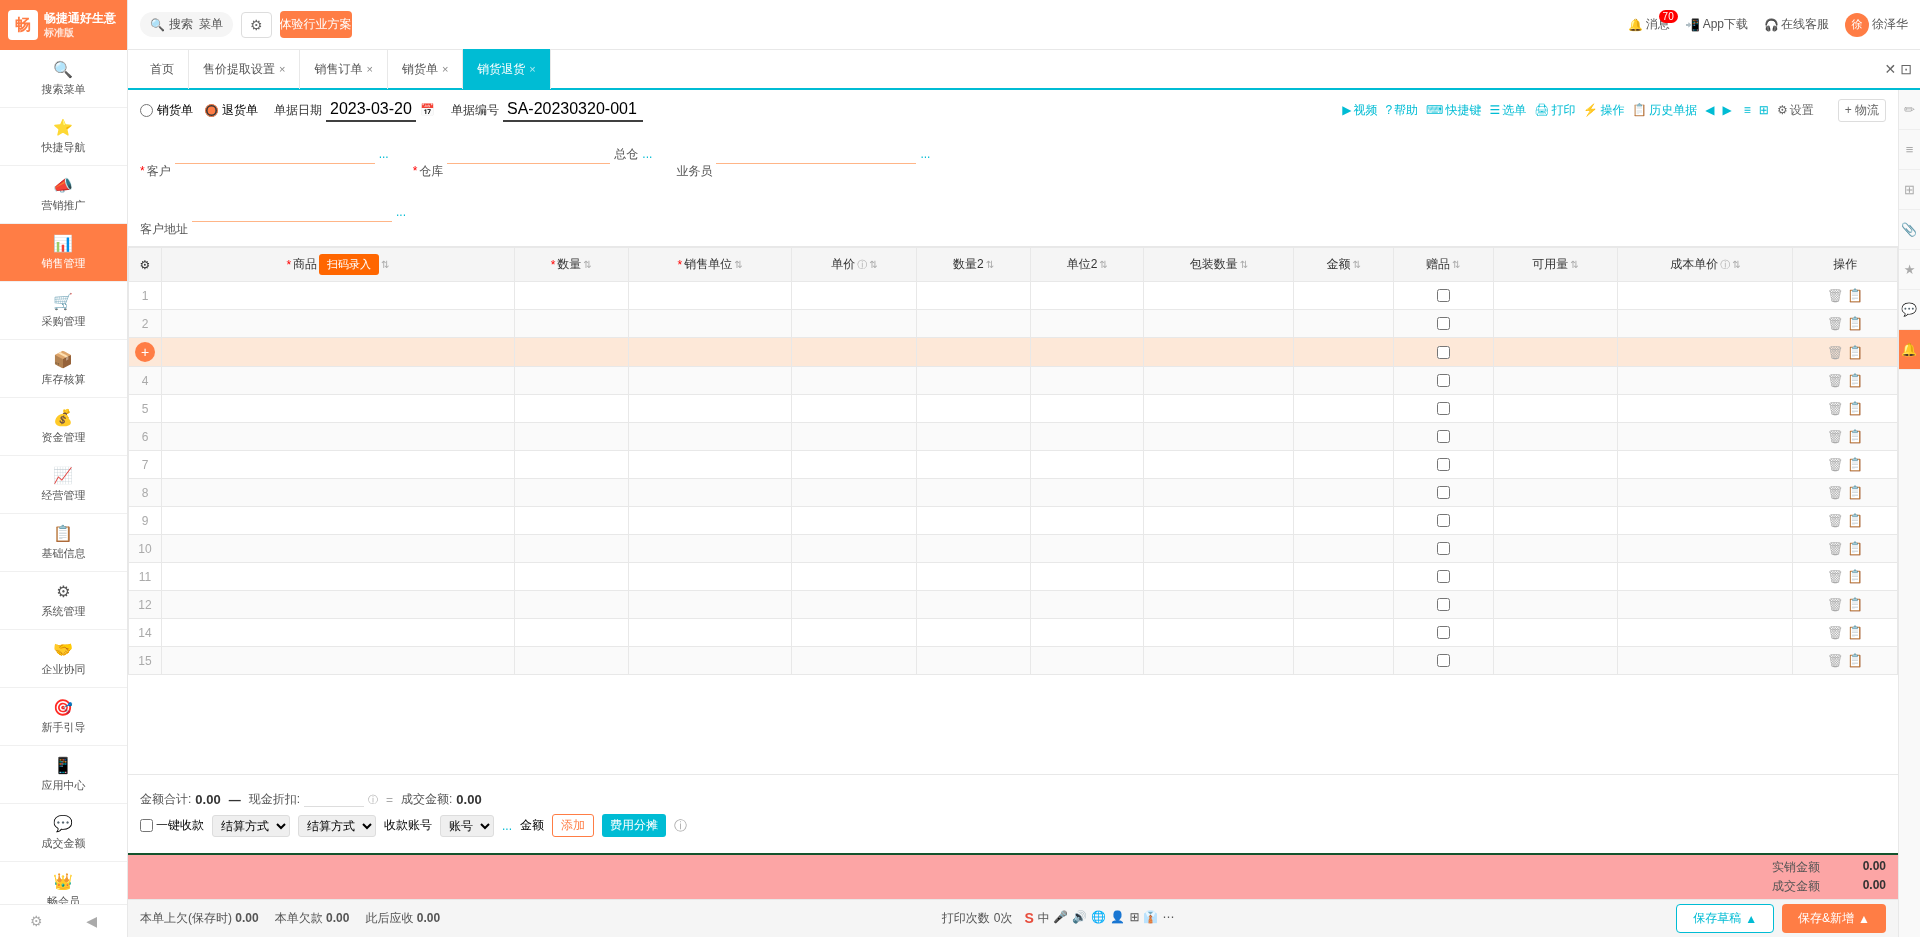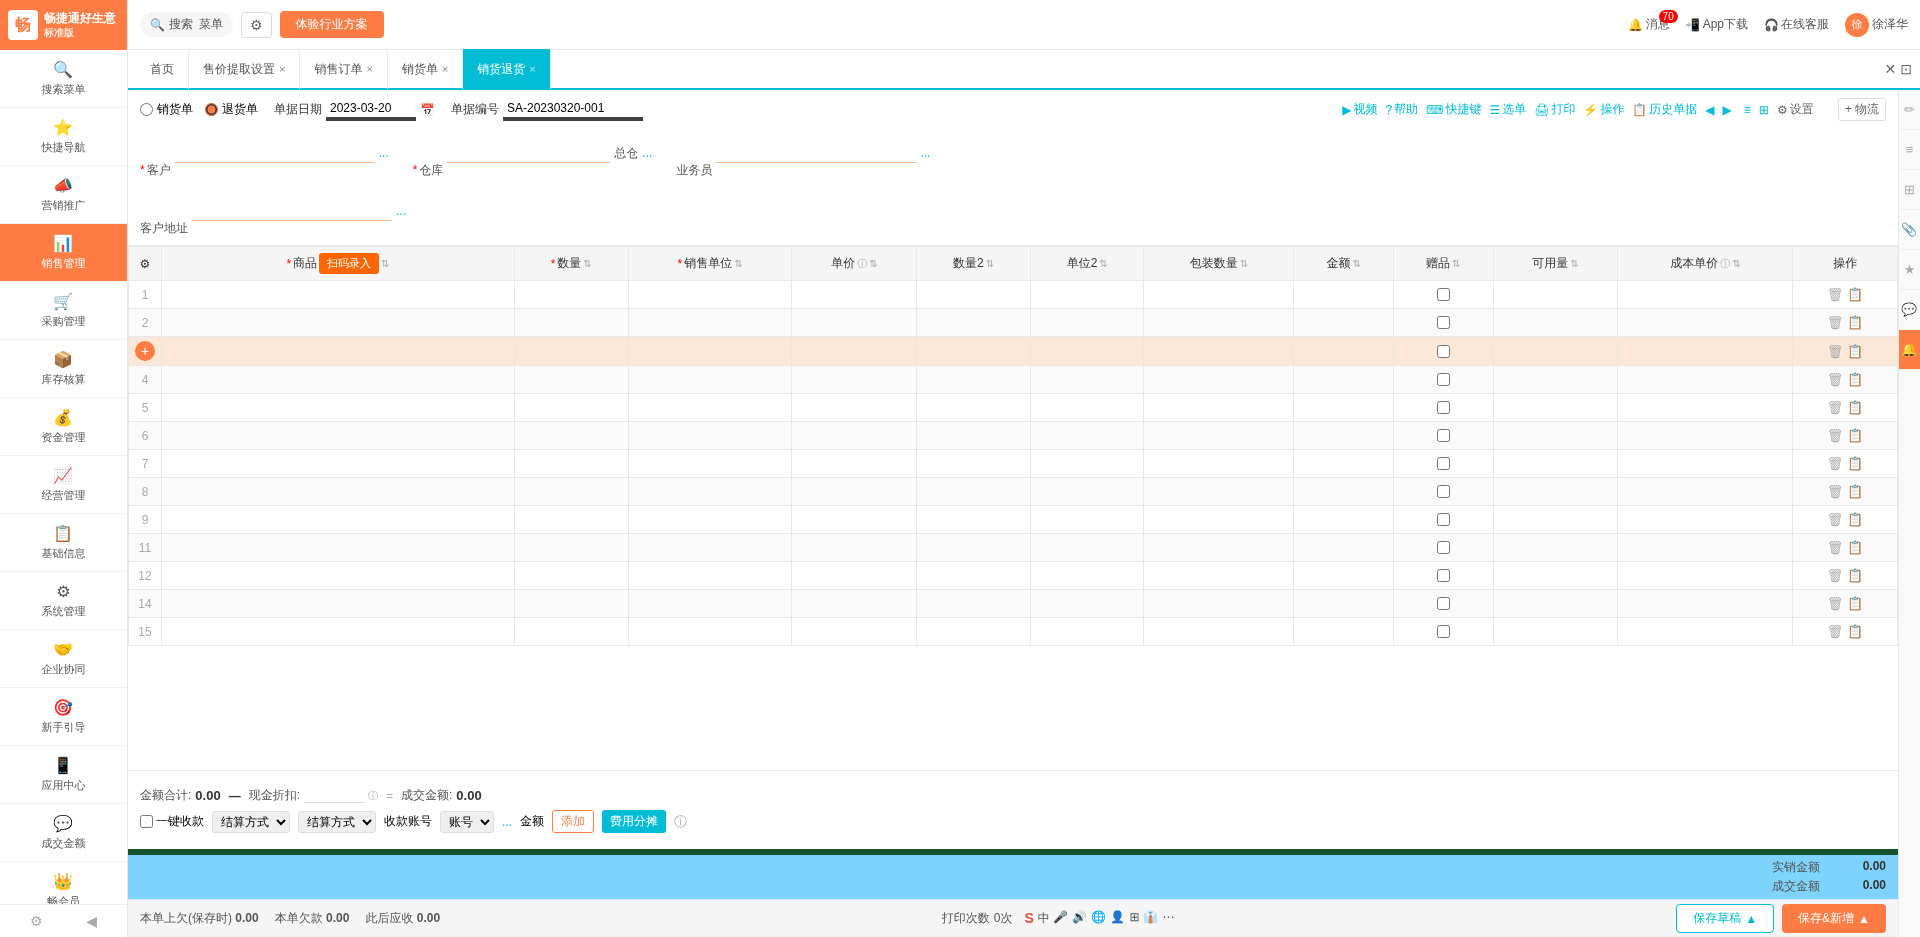--- a/index.html
+++ b/index.html
@@ -18,21 +18,21 @@
     .sidebar-bottom { padding: 8px; display: flex; justify-content: space-around; border-top: 1px solid #eee; }
     .sidebar-bottom span { cursor: pointer; color: #aaa; font-size: 14px; }
 
     
     .main { flex: 1; display: flex; flex-direction: column; overflow: hidden; }
 
     
     .topbar { background: #fff; height: 50px; display: flex; align-items: center; padding: 0 12px; border-bottom: 1px solid #e8e8e8; justify-content: space-between; }
     .topbar-left { display: flex; align-items: center; gap: 8px; }
     .topbar-search { display: flex; align-items: center; background: #f5f5f5; border-radius: 16px; padding: 4px 10px; gap: 4px; color: #555; font-size: 12px; cursor: pointer; }
-    .topbar-btn-experience { background: #ff7d45; color: #fff; border: none; border-radius: 4px; padding: 5px 16px; cursor: pointer; font-size: 12px; }
+    .topbar-btn-experience { background: #ff7d45; color: #fff; border: none; border-radius: 4px; padding: 5px 0; cursor: pointer; font-size: 12px; }
     .topbar-btn-settings { background: none; border: 1px solid #ddd; border-radius: 4px; padding: 4px 8px; cursor: pointer; font-size: 14px; color: #666; }
     .topbar-right { display: flex; align-items: center; gap: 16px; color: #555; font-size: 12px; }
     .topbar-right .notice { position: relative; cursor: pointer; display: flex; align-items: center; gap: 2px; }
     .badge { position: absolute; top: -6px; right: -8px; background: #f00; color: #fff; border-radius: 8px; padding: 1px 4px; font-size: 10px; }
     .topbar-right .user { display: flex; align-items: center; gap: 3px; cursor: pointer; }
     .avatar { width: 24px; height: 24px; border-radius: 50%; background: #ff7d45; color: #fff; display: flex; align-items: center; justify-content: center; font-size: 11px; }
 
     
     .tabs { background: #fff; display: flex; align-items: center; border-bottom: 2px solid #00bcd4; padding: 0 8px; height: 40px; }
     .tab { padding: 0 14px; height: 40px; display: flex; align-items: center; gap: 4px; cursor: pointer; color: #555; font-size: 12px; border-right: 1px solid #e8e8e8; }
@@ -45,21 +45,21 @@
     
     .content { flex: 1; overflow: hidden; display: flex; flex-direction: column; background: #fff; }
 
     
     .form-header { padding: 8px 12px; border-bottom: 1px solid #e8e8e8; }
     .form-row1 { display: flex; align-items: center; gap: 16px; margin-bottom: 6px; }
     .radio-group { display: flex; gap: 12px; align-items: center; }
     .radio-item { display: flex; align-items: center; gap: 4px; cursor: pointer; }
     .radio-item input[type=radio] { accent-color: #ff7d45; }
     .date-field { display: flex; align-items: center; gap: 4px; color: #333; }
-    .date-input { border: none; border-bottom: 4px solid #404040; padding: 2px 4px; font-size: 12px; width: 90px; }
+    .date-input { border: none; border-bottom: 2px solid #404040; padding: 2px 4px; font-size: 16px; width: 90px; }
     .form-actions-right { margin-left: auto; display: flex; gap: 8px; align-items: center; color: #00bcd4; font-size: 12px; cursor: pointer; }
     .form-actions-right .fa-item { display: flex; align-items: center; gap: 2px; }
     .btn-settings-small { color: #666; cursor: pointer; display: flex; align-items: center; gap: 2px; font-size: 12px; }
     .btn-add-logistics { color: #666; cursor: pointer; display: flex; align-items: center; gap: 2px; font-size: 12px; border: 1px solid #ddd; border-radius: 3px; padding: 2px 6px; margin-left: 16px; }
 
     .form-row2 { display: flex; align-items: center; gap: 24px; flex-wrap: wrap; }
     .field-group { display: flex; align-items: center; gap: 4px; }
     .field-label { color: #555; white-space: nowrap; margin-top: 35px; }
     .field-label.required::before { content: '*'; color: red; margin-right: 2px; }
     .field-input { border: none; border-bottom: 1px solid #ffb587; padding: 2px 4px; min-width: 120px; color: #ccc; font-size: 12px; }
@@ -109,21 +109,21 @@
     .btn-save-draft { background: #fff; border: 1px solid #00bcd4; color: #00bcd4; border-radius: 4px; padding: 5px 16px; cursor: pointer; font-size: 12px; display: flex; align-items: center; gap: 4px; }
     .btn-save-new { background: #ff7d45; border: none; color: #fff; border-radius: 4px; padding: 5px 16px; cursor: pointer; font-size: 12px; display: flex; align-items: center; gap: 4px; }
 
     .content-wrapper { display: flex; flex: 1; overflow: hidden; position: relative; }
     .content-main { flex: 1; display: flex; flex-direction: column; overflow: hidden; }
 
     .right-sidebar { width: 22px; background: #f9f9f9; border-left: 1px solid #e8e8e8; display: flex; flex-direction: column; }
     .rs-item { height: 40px; display: flex; align-items: center; justify-content: center; border-bottom: 1px solid #eee; cursor: pointer; color: #aaa; font-size: 13px; }
     .rs-item.active { background: #ff7d45; color: #fff; }
 
-    .bottom-summary { display: flex; justify-content: flex-end; padding: 4px 12px; background: #7dd3fc; border-top: 6px solid #14532d; }
+    .bottom-summary { display: flex; justify-content: flex-end; padding: 4px 12px; background: #fca5a5; border-top: 2px solid #14532d; }
     .bs-inner { display: flex; flex-direction: column; gap: 2px; text-align: right; }
     .bs-row { display: flex; gap: 16px; font-size: 12px; color: #555; }
     .bs-row .bs-val { font-weight: bold; color: #333; min-width: 50px; text-align: right; }
   </style>
 </head>
 <body>
 
 <div class="sidebar">
   <div class="sidebar-logo">
     <div class="logo-icon">畅</div>
@@ -630,20 +630,44 @@
                   <td></td>
                   <td>
                     <div class="action-icons">
                       <span class="action-icon">🗑</span>
                       <span class="action-icon">📋</span>
                     </div>
                   </td>
                 </tr>
               <tr>
                   <td>9</td>
+                  <td></td>
+                  <td></td>
+                  <td></td>
+                  <td></td>
+                  <td></td>
+                  <td></td>
+                  <td></td>
+                  <td></td>
+                  <td>
+                    <div class="checkbox-cell">
+                      <input type="checkbox" style="">
+                    </div>
+                  </td>
+                  <td></td>
+                  <td></td>
+                  <td>
+                    <div class="action-icons">
+                      <span class="action-icon">🗑</span>
+                      <span class="action-icon">📋</span>
+                    </div>
+                  </td>
+                </tr>
+              <tr>
+                  <td>10</td>
                   <td></td>
                   <td></td>
                   <td></td>
                   <td></td>
                   <td></td>
                   <td></td>
                   <td></td>
                   <td></td>
                   <td>
                     <div class="checkbox-cell">

